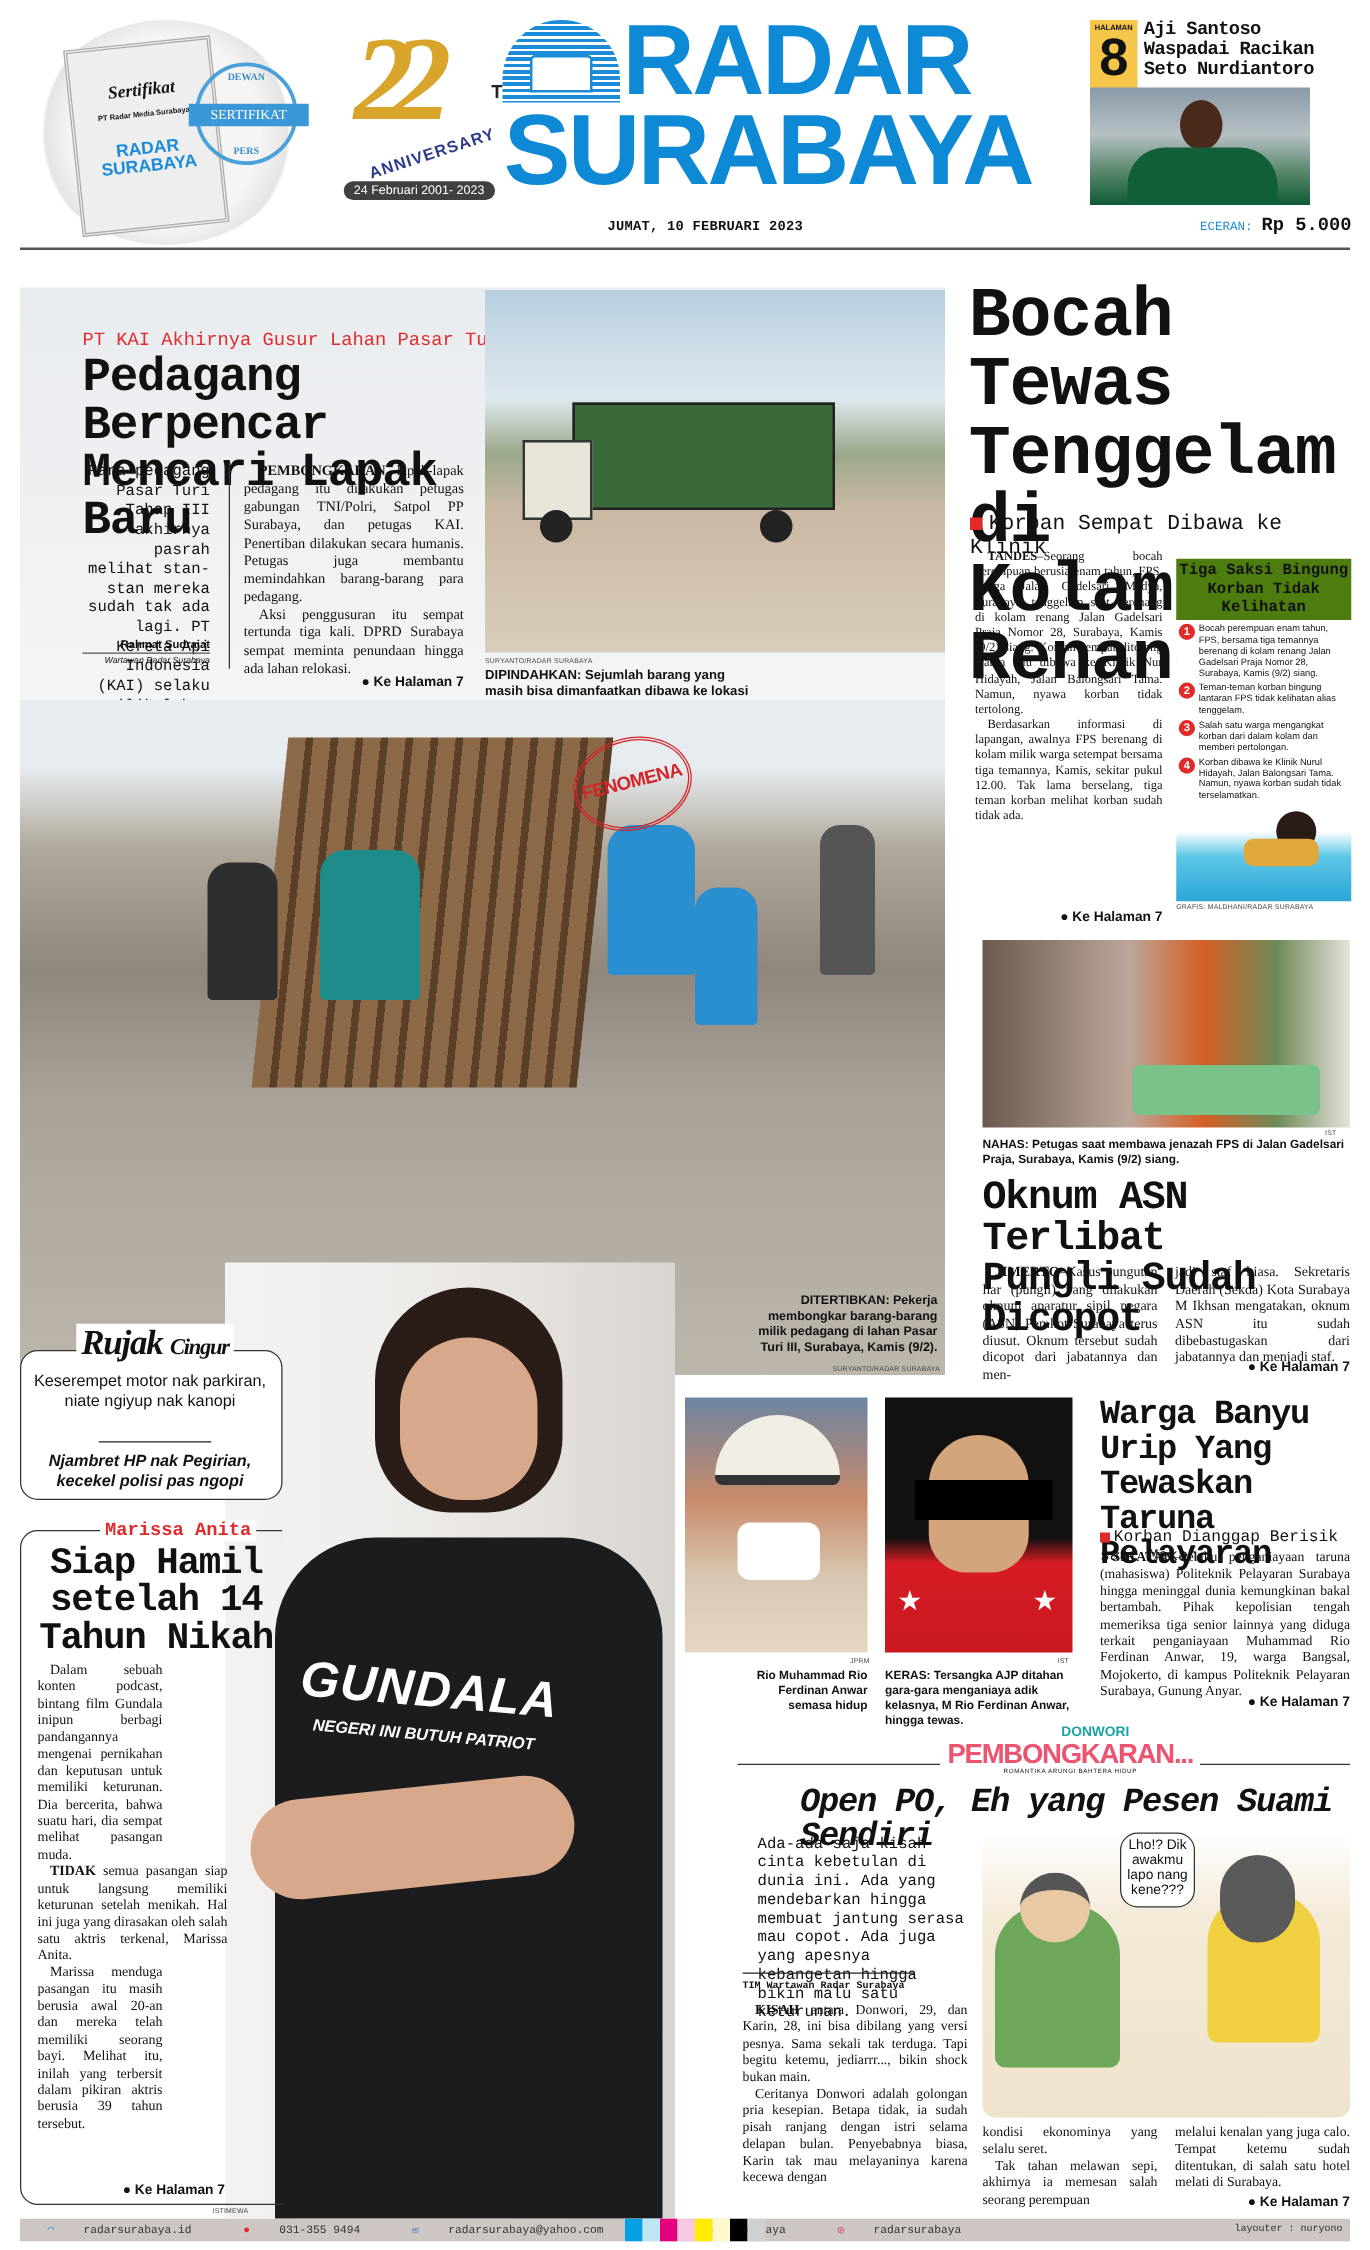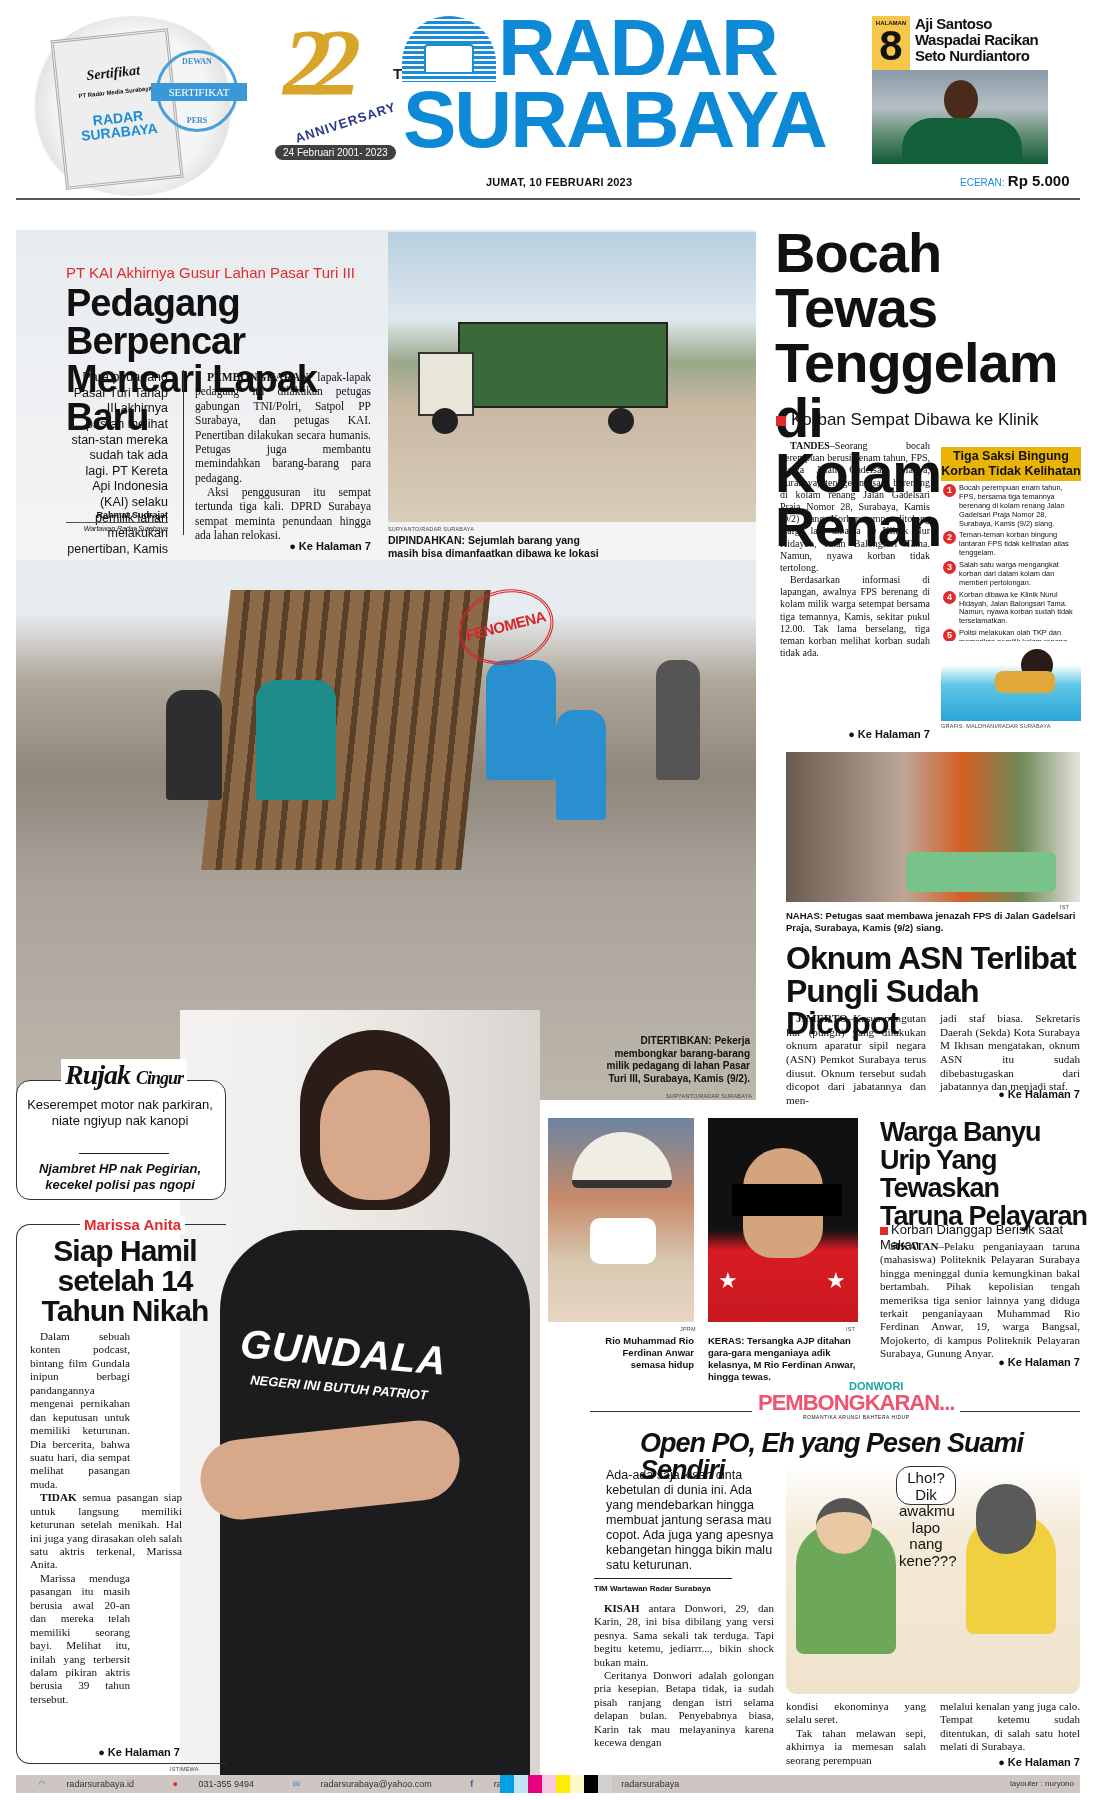--- a/index.html
+++ b/index.html
@@ -1,18 +1,18 @@
 <!DOCTYPE html>
 <html><head>
 <meta charset="utf-8">
 <style>
 *{box-sizing:border-box;margin:0;padding:0}
 body{width:1096px;height:1800px;background:#fff;position:relative;overflow:hidden;font-family:"Liberation Sans",sans-serif;color:#111}
 .abs{position:absolute}
-.cond{font-family:Liberation Sans, sans-serif;font-stretch:condensed}
+.cond{font-family:Liberation Mono, monospace;font-stretch:condensed}
 .serif{font-family:"Liberation Serif","DejaVu Serif",serif}
 .hl{font-weight:bold;letter-spacing:-1px;transform-origin:left top;line-height:1}
 
 .cert{left:28px;top:16px;width:210px;height:180px;border-radius:50%;background:radial-gradient(circle at 50% 50%,#f5f5f5 55%,#e4e4e4 70%,#fff 72%)}
 .cert .paper{position:absolute;left:30px;top:18px;width:118px;height:150px;background:#eee;border:3px double #aaa;transform:rotate(-6deg);text-align:center;font-size:9px}
 .cert .paper .t1{font-family:"Liberation Serif",serif;font-style:italic;font-weight:bold;font-size:14px;margin-top:28px}
 .cert .paper .t2{color:#1a8cd8;font-weight:bold;font-size:14px;line-height:1;margin-top:16px}
 .cert .stamp{position:absolute;left:128px;top:34px;width:82px;height:82px;border-radius:50%;border:3px solid #4aa0d8;color:#3a8cc8;font-family:"Liberation Serif",serif;font-size:8px;text-align:center}
 .cert .stamp .band{position:absolute;left:-8px;top:30px;width:96px;height:18px;background:#3a98d8;color:#fff;font-size:11px;line-height:18px}
 .anni{left:283px;top:15px;width:130px;height:150px}
@@ -140,21 +140,21 @@
   <div>Kolam Renang</div>
 </div>
 <div class="abs cond" style="left:776px;top:410px;font-size:17px"><span class="red-sq"></span><span>Korban Sempat Dibawa ke Klinik</span></div>
 <div class="abs body-serif" style="left:780px;top:440px;width:150px;font-size:10px;line-height:1.22">
   <p style="text-indent:10px"><b>TANDES</b><span>–Seorang bocah perempuan berusia enam tahun, FPS, warga Jalan Gadelsari Madya, Surabaya, tenggelam saat berenang di kolam renang Jalan Gadelsari Praja Nomor 28, Surabaya, Kamis (9/2) siang. Korban sempat ditolong warga lalu dibawa ke Klinik Nur Hidayah, Jalan Balongsari Tama. Namun, nyawa korban tidak tertolong.</span></p>
   <p style="text-indent:10px">Berdasarkan informasi di lapangan, awalnya FPS berenang di kolam milik warga setempat bersama tiga temannya, Kamis, sekitar pukul 12.00. Tak lama berselang, tiga teman korban melihat korban sudah tidak ada.</p>
 </div>
 <div class="abs ke" style="left:780px;top:728px;width:150px">Ke Halaman 7</div>
 
 <div class="abs" style="left:941px;top:447px;width:140px;height:282px;background:#fff">
-  <div class="cond" style="background:#eab308;text-align:center;font-weight:bold;font-size:12.5px;line-height:1.2;padding:2px 0">
+  <div class="cond" style="background:#4d7c0f;text-align:center;font-weight:bold;font-size:12.5px;line-height:1.2;padding:2px 0">
     <div>Tiga Saksi Bingung</div>
     <div>Korban Tidak Kelihatan</div>
   </div>
   <div style="padding:3px 2px 0 2px;font-size:7.4px;line-height:1.2">
     <div style="display:flex;margin-bottom:3px">
         <span style="flex:0 0 13px;height:13px;border-radius:50%;background:#e12b2b;color:#fff;font-weight:bold;font-size:9px;text-align:center;line-height:13px;margin-right:3px">1</span>
         <span>Bocah perempuan enam tahun, FPS, bersama tiga temannya berenang di kolam renang Jalan Gadelsari Praja Nomor 28, Surabaya, Kamis (9/2) siang.</span>
       </div>
     <div style="display:flex;margin-bottom:3px">
         <span style="flex:0 0 13px;height:13px;border-radius:50%;background:#e12b2b;color:#fff;font-weight:bold;font-size:9px;text-align:center;line-height:13px;margin-right:3px">2</span>
@@ -263,21 +263,21 @@
 <div class="abs body-serif" style="left:594px;top:1602px;width:180px;font-size:11px;line-height:1.22">
   <p style="text-indent:10px"><b>KISAH</b><span> antara Donwori, 29, dan Karin, 28, ini bisa dibilang yang versi pesnya. Sama sekali tak terduga. Tapi begitu ketemu, jediarrr..., bikin shock bukan main.</span></p>
   <p style="text-indent:10px">Ceritanya Donwori adalah golongan pria kesepian. Betapa tidak, ia sudah pisah ranjang dengan istri selama delapan bulan. Penyebabnya biasa, Karin tak mau melayaninya karena kecewa dengan</p>
 </div>
 
 <div class="abs" style="left:786px;top:1464px;width:294px;height:230px;background:linear-gradient(180deg,#fff 0%,#f4ead8 30%,#efe3cc 100%);border-radius:10px">
   <div style="position:absolute;left:10px;top:60px;width:100px;height:130px;background:#6da85a;border-radius:40px 40px 8px 8px"></div>
   <div style="position:absolute;left:30px;top:34px;width:56px;height:56px;border-radius:50%;background:#e8c9a4;border-top:14px solid #555"></div>
   <div style="position:absolute;left:180px;top:50px;width:90px;height:120px;background:#f0d040;border-radius:40px 40px 8px 8px"></div>
   <div style="position:absolute;left:190px;top:20px;width:60px;height:70px;border-radius:30px;background:#5a5a5a"></div>
-  <div style="position:absolute;left:110px;top:2px;width:60px;height:39px;border:1.5px solid #333;border-radius:14px;background:#fff;font-size:15px;text-align:center;line-height:1.1;padding:3px 2px">Lho!? Dik awakmu lapo nang kene???</div>
+  <div style="position:absolute;left:110px;top:2px;width:60px;height:60px;border:1.5px solid #333;border-radius:14px;background:#fff;font-size:11px;text-align:center;line-height:1.1;padding:3px 2px">Lho!? Dik awakmu lapo nang kene???</div>
 </div>
 
 <div class="abs body-serif" style="left:786px;top:1700px;width:140px;font-size:11px;line-height:1.22">
   <p>kondisi ekonominya yang selalu seret.</p>
   <p style="text-indent:10px">Tak tahan melawan sepi, akhirnya ia memesan salah seorang perempuan</p>
 </div>
 <div class="abs body-serif" style="left:940px;top:1700px;width:140px;font-size:11px;line-height:1.22">melalui kenalan yang juga calo. Tempat ketemu sudah ditentukan, di salah satu hotel melati di Surabaya.</div>
 <div class="abs ke" style="left:960px;top:1756px;width:120px">Ke Halaman 7</div>
 
 <div class="abs footer cond">

